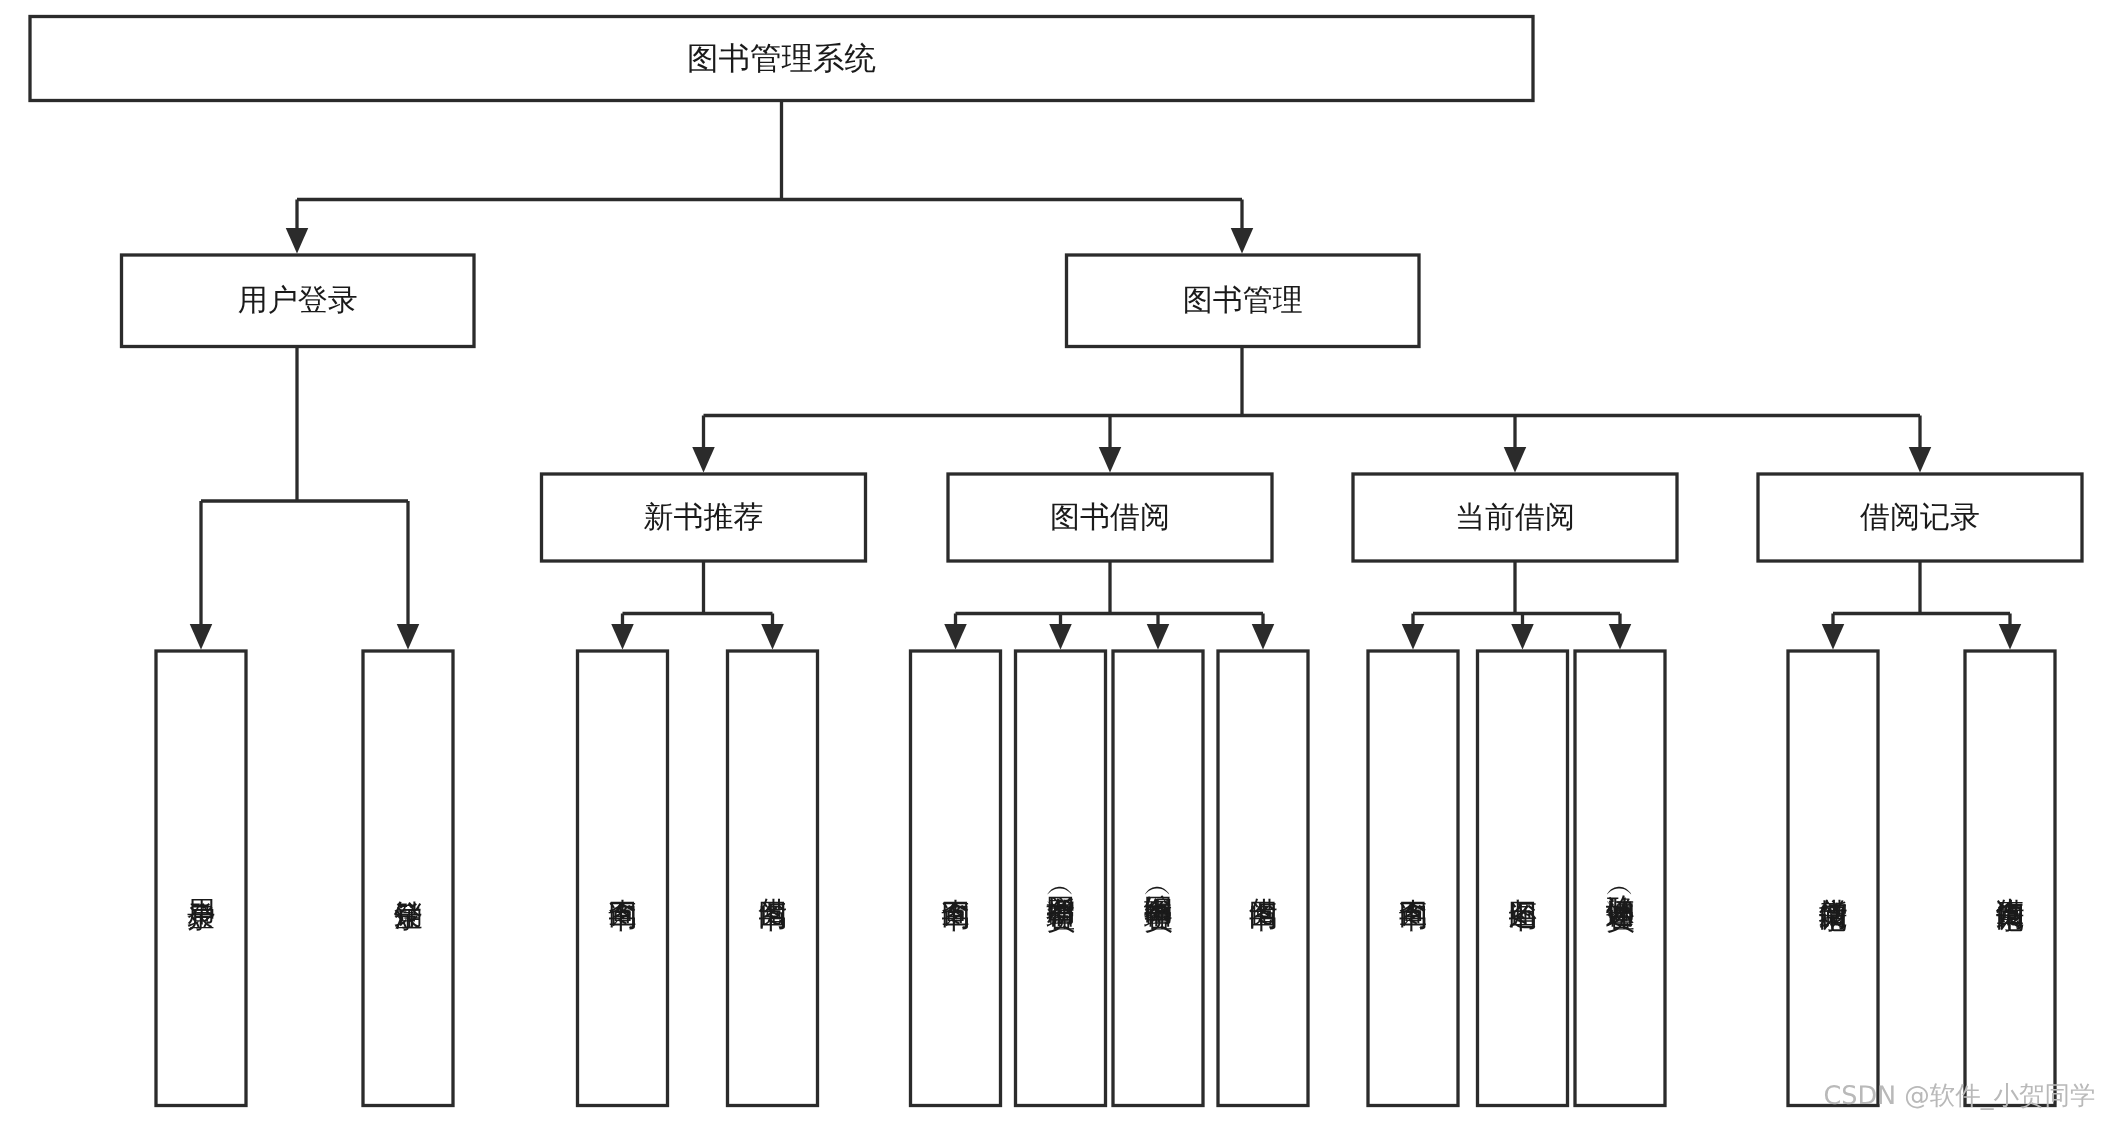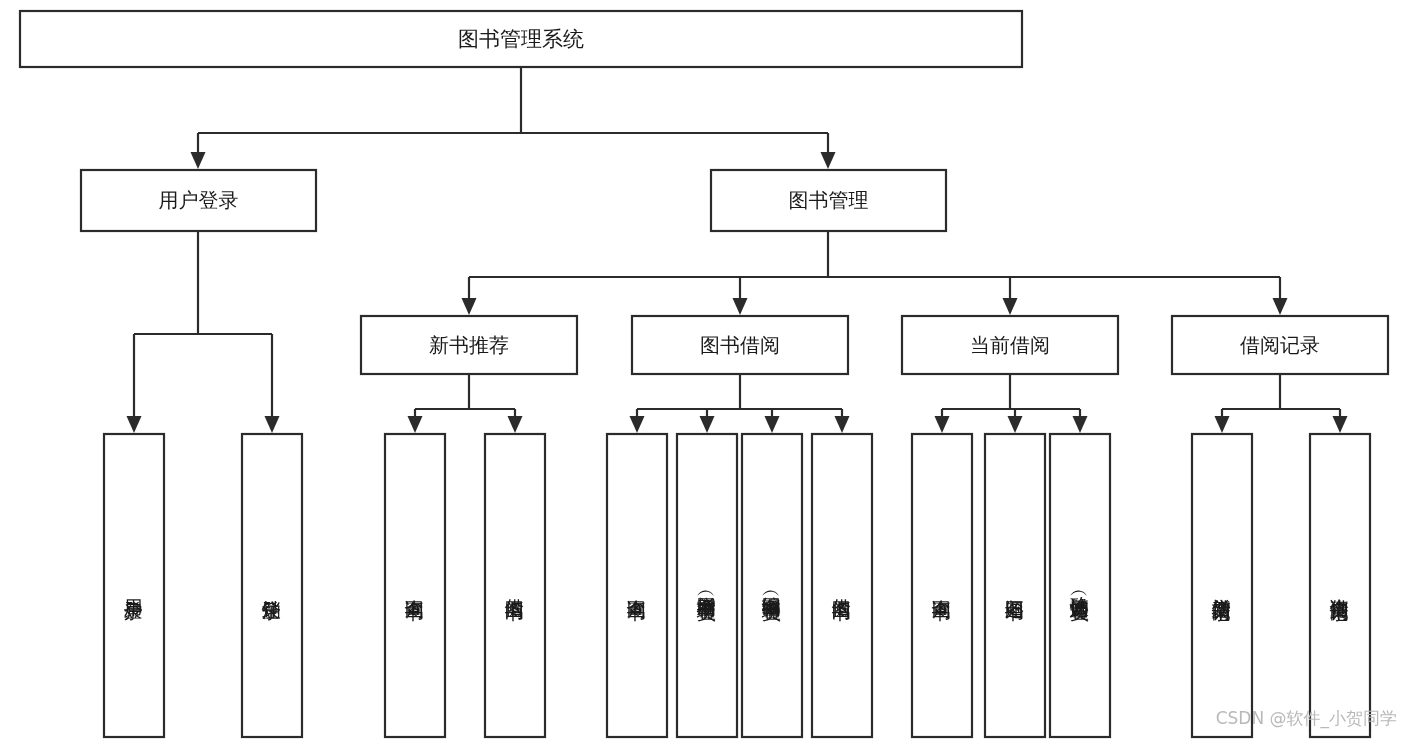--- a/index.html
+++ b/index.html
@@ -68,21 +68,21 @@
     letter-spacing: 1px;
     display: flex;
     align-items: center;
     justify-content: center;
     white-space: nowrap;
     pointer-events: none;
   }
   .watermark {
     position: absolute;
     right: 8px;
-    bottom: 17px;
+    bottom: 5px;
     font-family: "DejaVu Sans", "Liberation Sans", sans-serif;
     font-size: 17px;
     color: #b9b9b9;
     white-space: nowrap;
   }
 </style>
 </head>
 <body>
 
 <div id="diagram-root">

